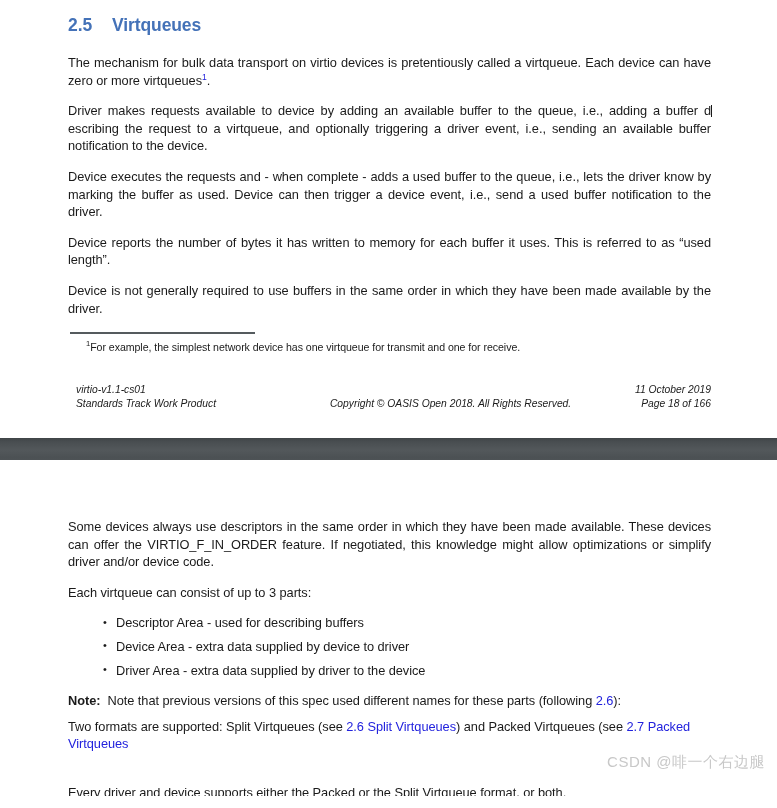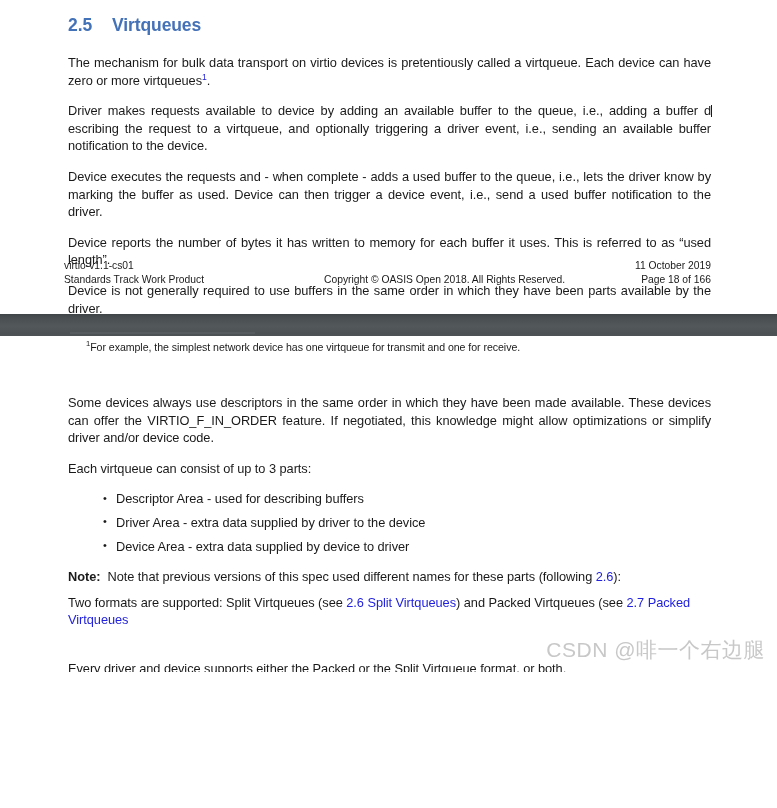--- a/index.html
+++ b/index.html
@@ -17,21 +17,21 @@
   }
 
   .page {
     position: relative;
     box-sizing: border-box;
   }
 
   
   .page-one {
     padding: 0 66px 0 68px;
-    height: 314px;
+    height: 438px;
   }
 
   .section-heading {
     color: #4472b8;
     font-size: 17.5px;
     font-weight: bold;
     letter-spacing: -0.1px;
     padding-top: 15px;
     margin: 0 0 18px 0;
     display: flex;
@@ -88,26 +88,27 @@
     letter-spacing: -0.05px;
   }
   .footnote sup {
     font-size: 7.6px;
     vertical-align: super;
     line-height: 0;
   }
 
   .page-footer {
     position: absolute;
-    left: 64px;
+    left: 76px;
     right: 66px;
     bottom: 28px;
     font-size: 10.3px;
     line-height: 13.5px;
     color: #1a1a1a;
+    font-style: italic;
   }
   .footer-row {
     display: flex;
     justify-content: space-between;
     align-items: baseline;
   }
   .footer-left  { text-align: left; flex: 0 0 auto; }
   .footer-mid   { flex: 1 1 auto; text-align: center; padding-left: 44px; }
   .footer-right { text-align: right; flex: 0 0 auto; }
 
@@ -175,22 +176,22 @@
     font-size: 12.8px;
     line-height: 17.6px;
     letter-spacing: -0.05px;
     overflow: hidden;
     height: 12px;
   }
 
   .watermark {
     position: absolute;
     right: 12px;
-    bottom: 4px;
-    font-size: 21px;
+    bottom: 20px;
+    font-size: 15px;
     color: #c8c8c8;
     white-space: nowrap;
     letter-spacing: 0.5px;
   }
 </style>
 </head>
 <body>
 
 <div class="page page-one">
 
@@ -200,21 +201,21 @@
   </h2>
 
   <p class="body"><span>The mechanism for bulk data transport on virtio devices is pretentiously called a virtqueue. Each device can have zero or more virtqueues</span><sup class="fnref">1</sup><span>.</span></p>
 
   <p class="body"><span>Driver makes requests available to device by adding an available buffer to the queue, i.e., adding a buffer d</span><span class="caret"></span><span>escribing the request to a virtqueue, and optionally triggering a driver event, i.e., sending an available buffer notification to the device.</span></p>
 
   <p class="body">Device executes the requests and - when complete - adds a used buffer to the queue, i.e., lets the driver know by marking the buffer as used. Device can then trigger a device event, i.e., send a used buffer notification to the driver.</p>
 
   <p class="body">Device reports the number of bytes it has written to memory for each buffer it uses. This is referred to as “used length”.</p>
 
-  <p class="body last">Device is not generally required to use buffers in the same order in which they have been parts available by the driver.</p>
+  <p class="body last">Device is not generally required to use buffers in the same order in which they have been made available by the driver.</p>
 
   <div class="footnote-area">
     <div class="footnote-rule"></div>
     <p class="footnote"><sup>1</sup><span>For example, the simplest network device has one virtqueue for transmit and one for receive.</span></p>
   </div>
 
   <div class="page-footer">
     <div class="footer-row">
       <span class="footer-left">virtio-v1.1-cs01</span>
       <span class="footer-mid"></span>
@@ -234,22 +235,22 @@
 <div class="page page-two">
 
   <div class="spacer-top"></div>
 
   <p class="body">Some devices always use descriptors in the same order in which they have been made available. These devices can offer the VIRTIO_F_IN_ORDER feature. If negotiated, this knowledge might allow optimizations or simplify driver and/or device code.</p>
 
   <p class="body">Each virtqueue can consist of up to 3 parts:</p>
 
   <ul class="bullets level1">
     <li>Descriptor Area - used for describing buffers</li>
+    <li>Device Area - extra data supplied by device to driver</li>
     <li>Driver Area - extra data supplied by driver to the device</li>
-    <li>Device Area - extra data supplied by device to driver</li>
   </ul>
 
   <p class="note-line"><b>Note:</b>&nbsp; <span>Note that previous versions of this spec used different names for these parts (following </span><a class="doclink" href="#">2.6</a><span>):</span></p>
 
 
   <p class="tail"><span>Two formats are supported: Split Virtqueues (see </span><a class="doclink" href="#">2.6 Split Virtqueues</a><span>) and Packed Virtqueues (see </span><a class="doclink" href="#">2.7 Packed Virtqueues</a></p>
 
   <div class="clipped-line">Every driver and device supports either the Packed or the Split Virtqueue format, or both.</div>
 
   <div class="watermark">CSDN @啡一个右边腿</div>

